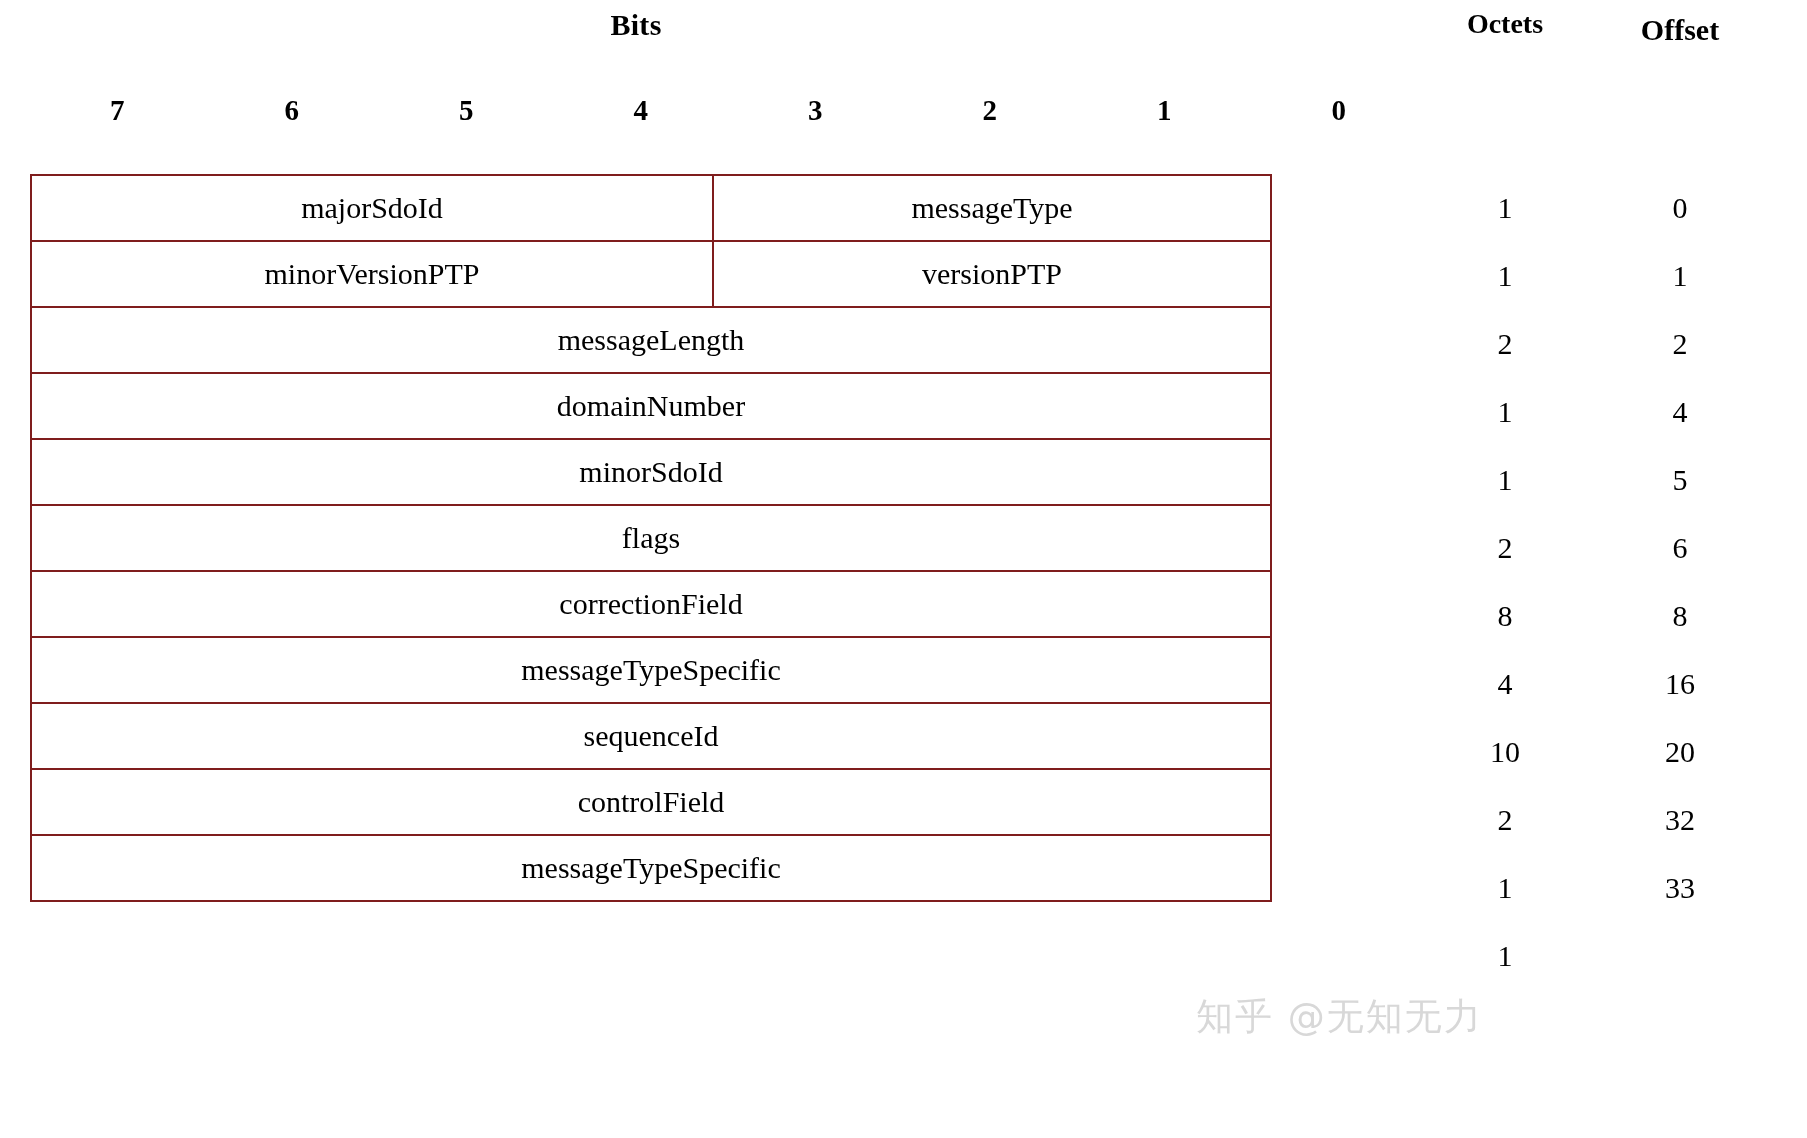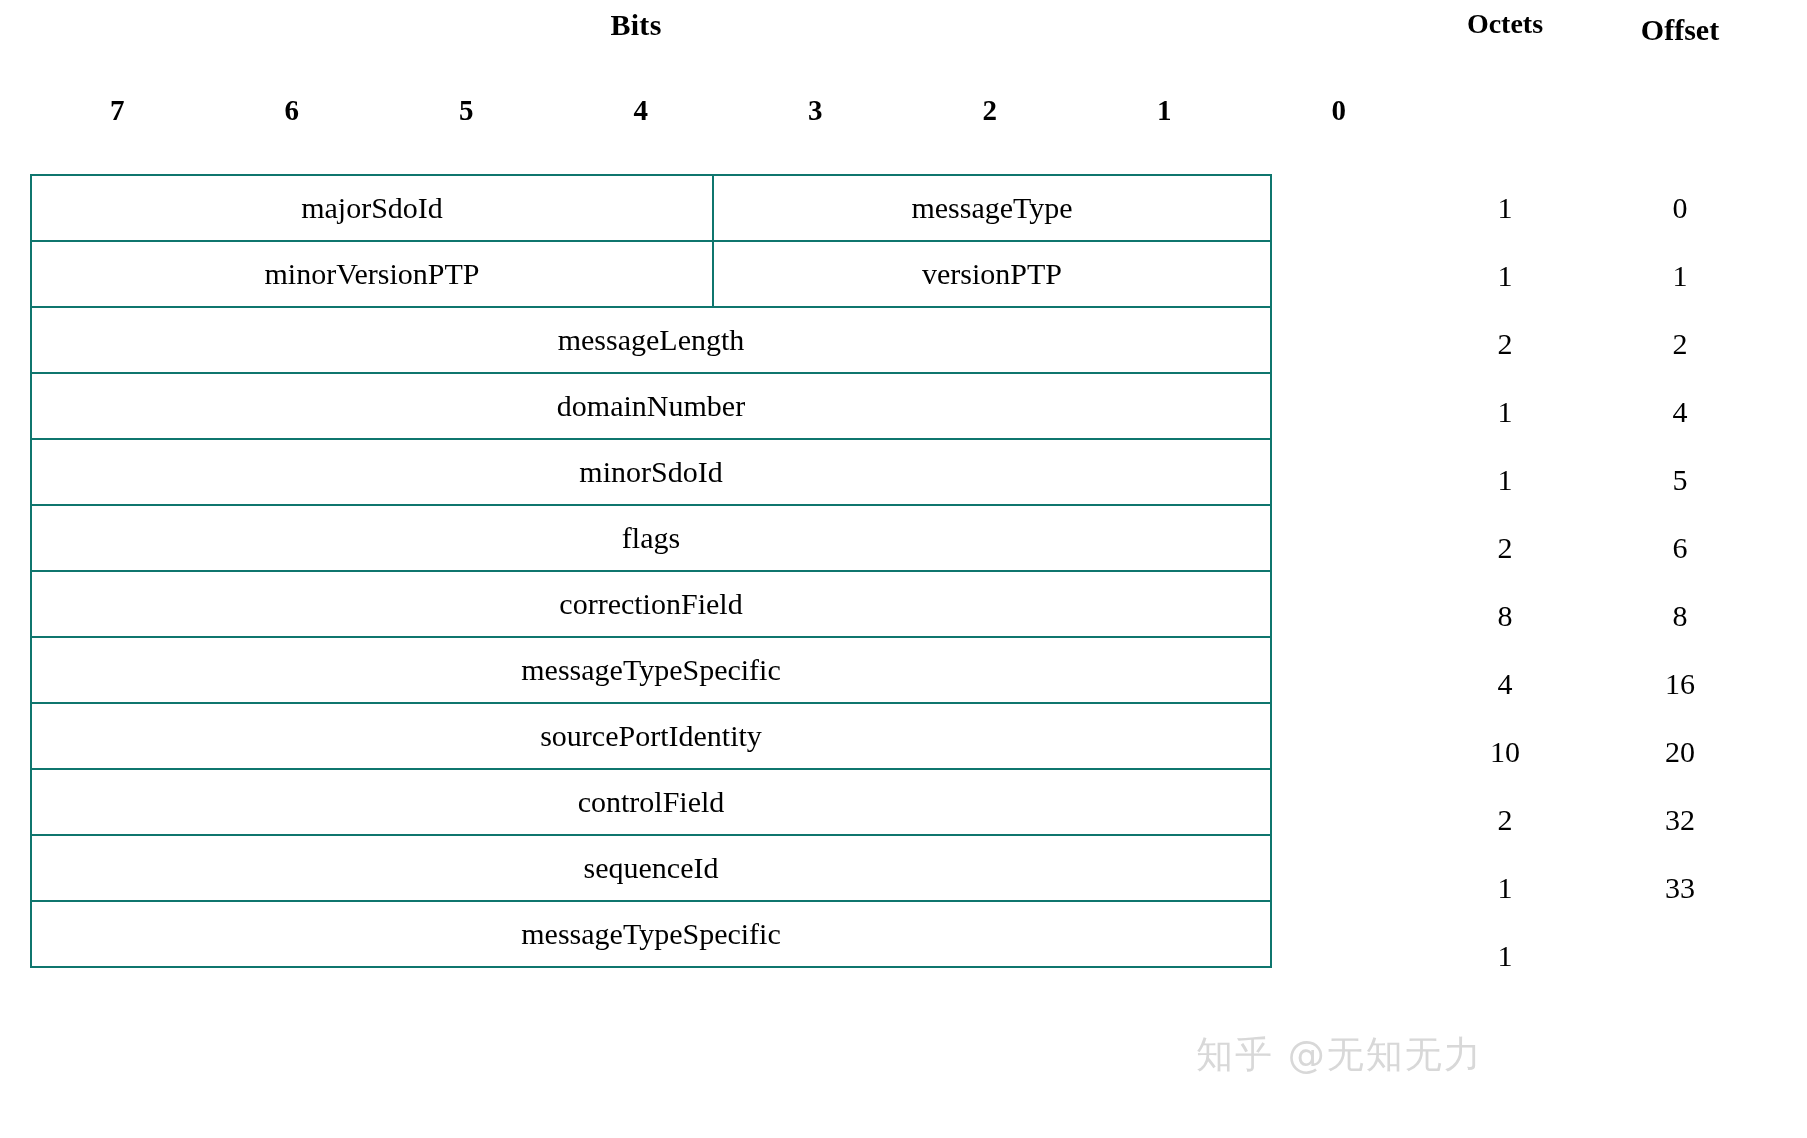--- a/index.html
+++ b/index.html
@@ -66,21 +66,21 @@
   
   .packet-table {
     position: absolute;
     left: 30px;
     top: 174px;
     width: 1242px;
     border-collapse: collapse;
     table-layout: fixed;
   }
   .packet-table td {
-    border: 2px solid #0f766e;
+    border: 2px solid #7f1d1d;
     height: 64px;
     text-align: center;
     vertical-align: middle;
     font-size: 30px;
     font-family: "Liberation Serif", "DejaVu Serif", serif;
     padding: 0;
   }
 
   
   .side-col {
@@ -101,21 +101,20 @@
   .watermark {
     position: absolute;
     left: 1196px;
     top: 992px;
     font-size: 37px;
     color: #d8d8d8;
     font-family: "DejaVu Sans", sans-serif;
     white-space: nowrap;
     letter-spacing: 2px;
     pointer-events: none;
-    margin-top: 38px;
   }
 </style>
 </head>
 <body>
 
 <div class="hdr-bits">Bits</div>
 <div class="hdr-octets">Octets</div>
 <div class="hdr-offset">Offset</div>
 
 <div class="bit-row">
@@ -155,27 +154,24 @@
     <tr>
       <td colspan="2">flags</td>
     </tr>
     <tr>
       <td colspan="2">correctionField</td>
     </tr>
     <tr>
       <td colspan="2">messageTypeSpecific</td>
     </tr>
     <tr>
-      <td colspan="2">sourcePortIdentity</td>
+      <td colspan="2">sequenceId</td>
     </tr>
     <tr>
       <td colspan="2">controlField</td>
-    </tr>
-    <tr>
-      <td colspan="2">sequenceId</td>
     </tr>
     <tr>
       <td colspan="2">messageTypeSpecific</td>
     </tr>
   </tbody>
 </table>
 
 <div class="side-col side-octets">
   <div class="side-cell">1</div>
   <div class="side-cell">1</div>

